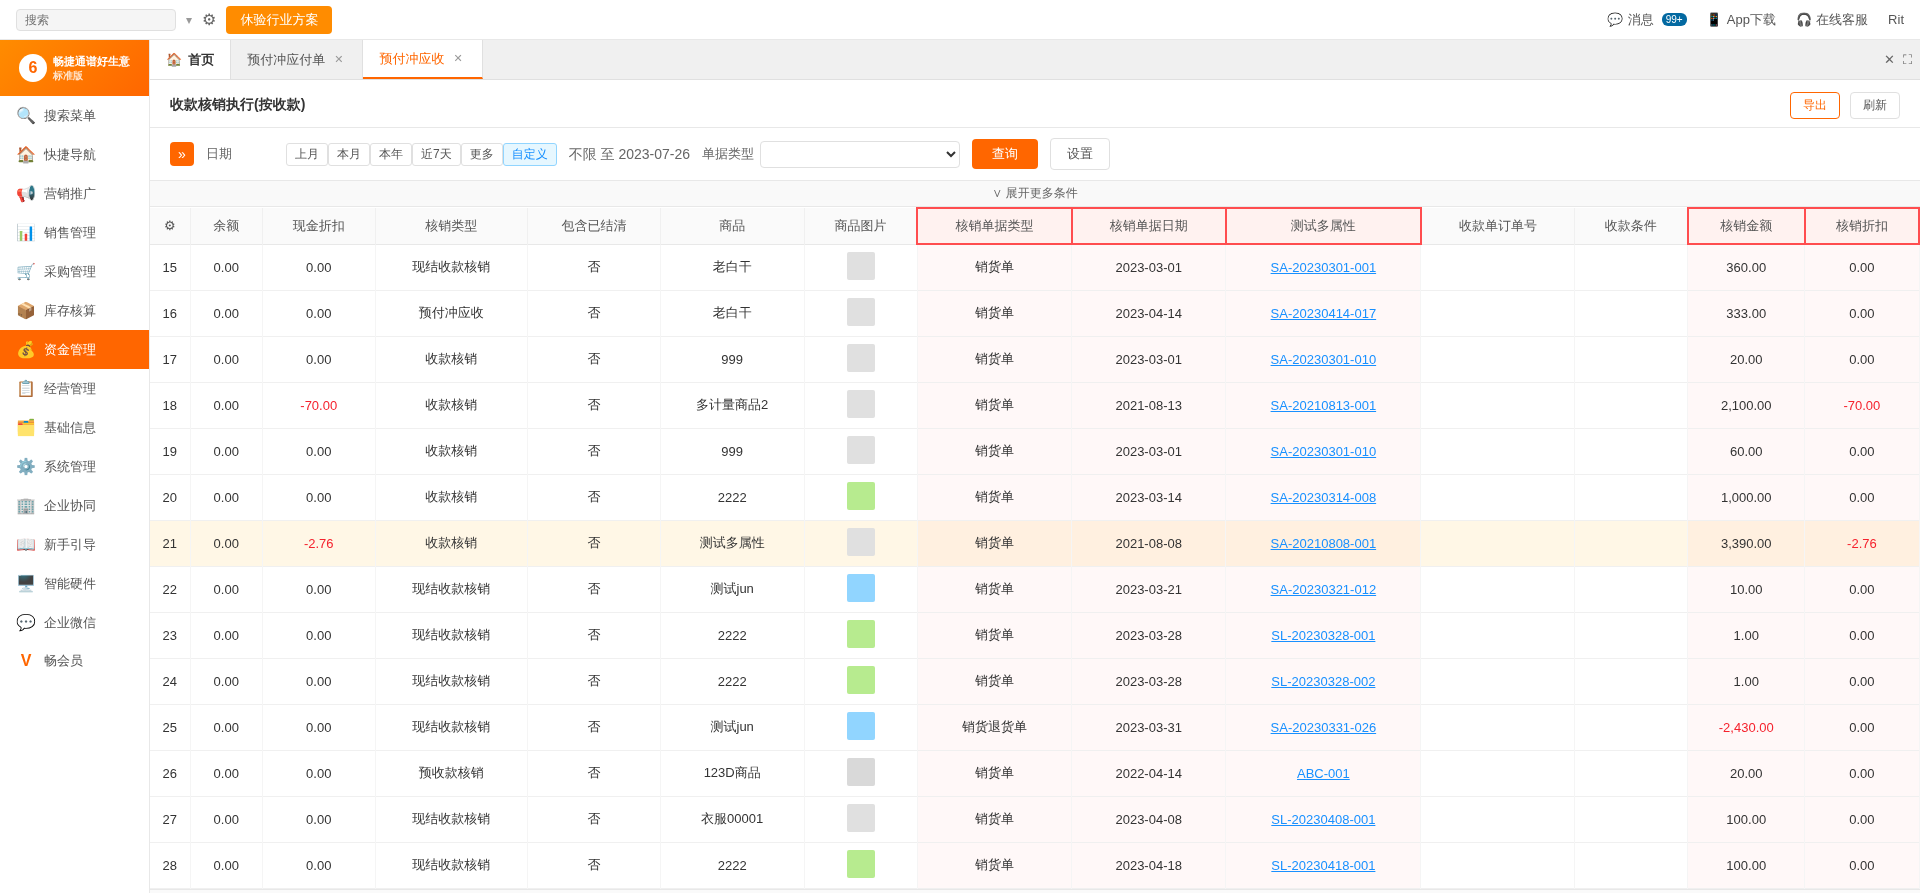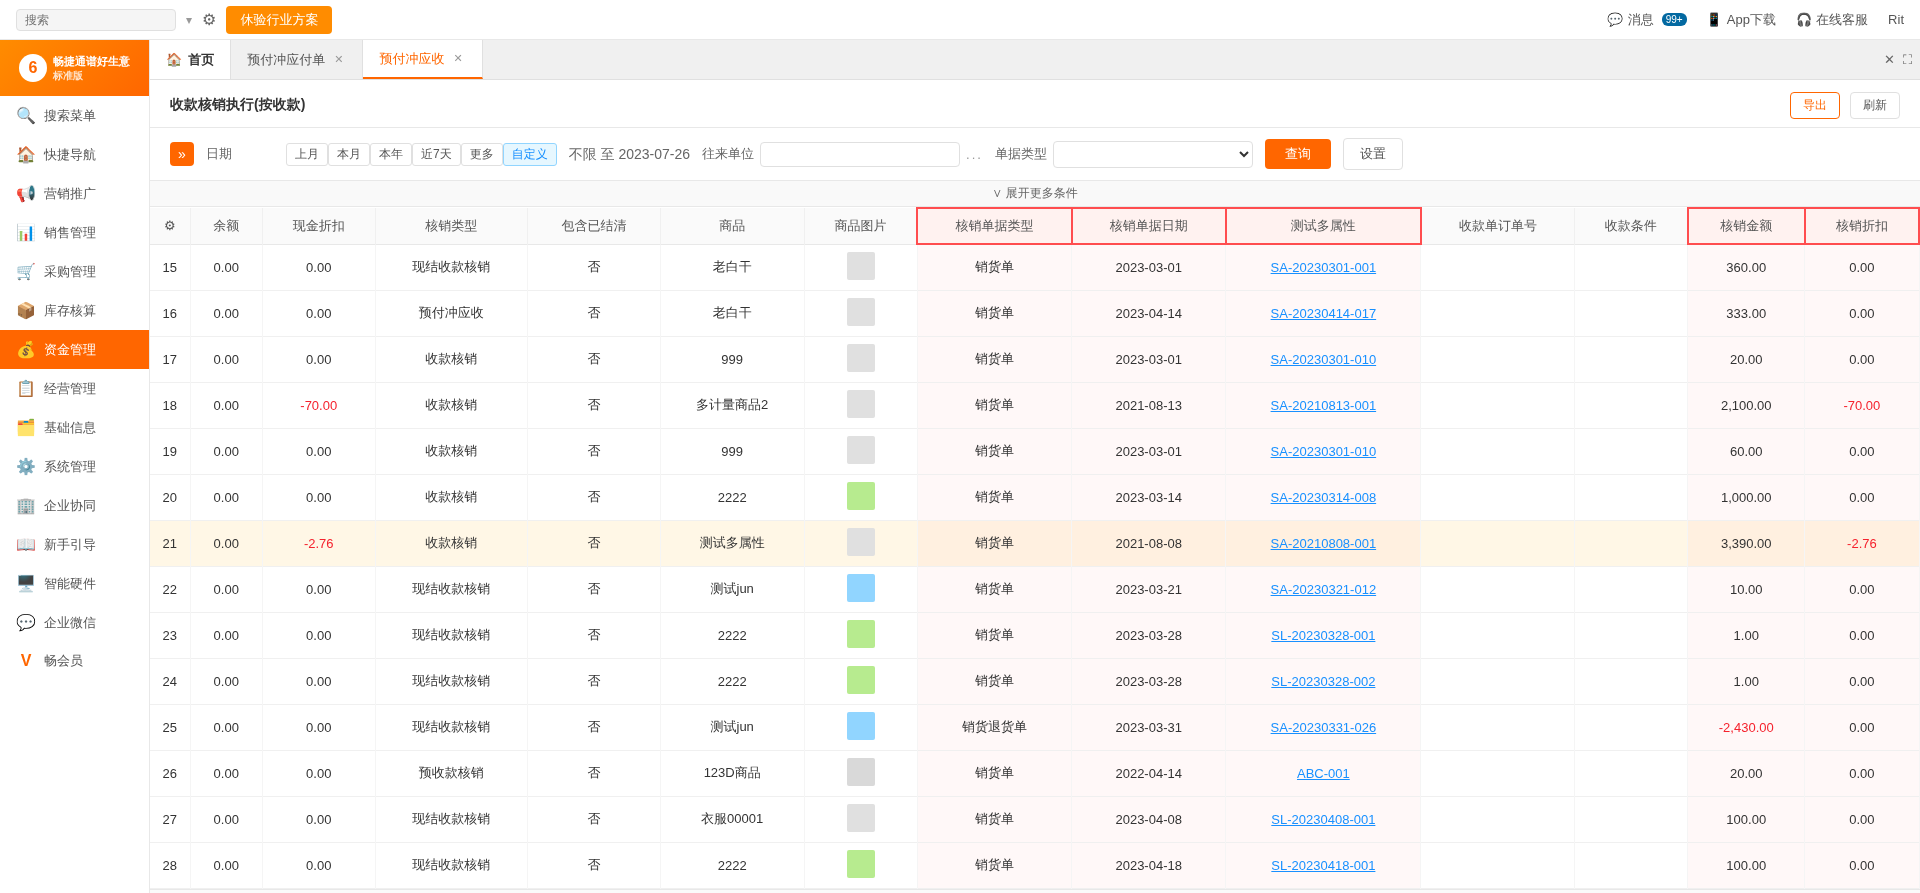--- a/index.html
+++ b/index.html
@@ -455,25 +455,20 @@
             <button class="filter-date-btn">本年</button>
             <button class="filter-date-btn">近7天</button>
             <button class="filter-date-btn">更多</button>
             <button class="filter-date-btn custom">自定义</button>
           </div>
         </div>
         <div style="display:flex;flex-direction:column;justify-content:center;">
           <div class="filter-date-range">不限 至 2023-07-26</div>
         </div>
 
-        <div class="filter-group">
-          <span class="filter-label">往来单位</span>
-          <input class="filter-input" type="text" placeholder="" style="">
-          <span class="filter-dots">...</span>
-        </div>
 
         <div class="filter-group">
           <span class="filter-label">单据类型</span>
           <select class="filter-select">
             <option value=""></option>
           </select>
         </div>
 
         <button class="query-btn">查询</button>
         <button class="settings-btn">设置</button>

